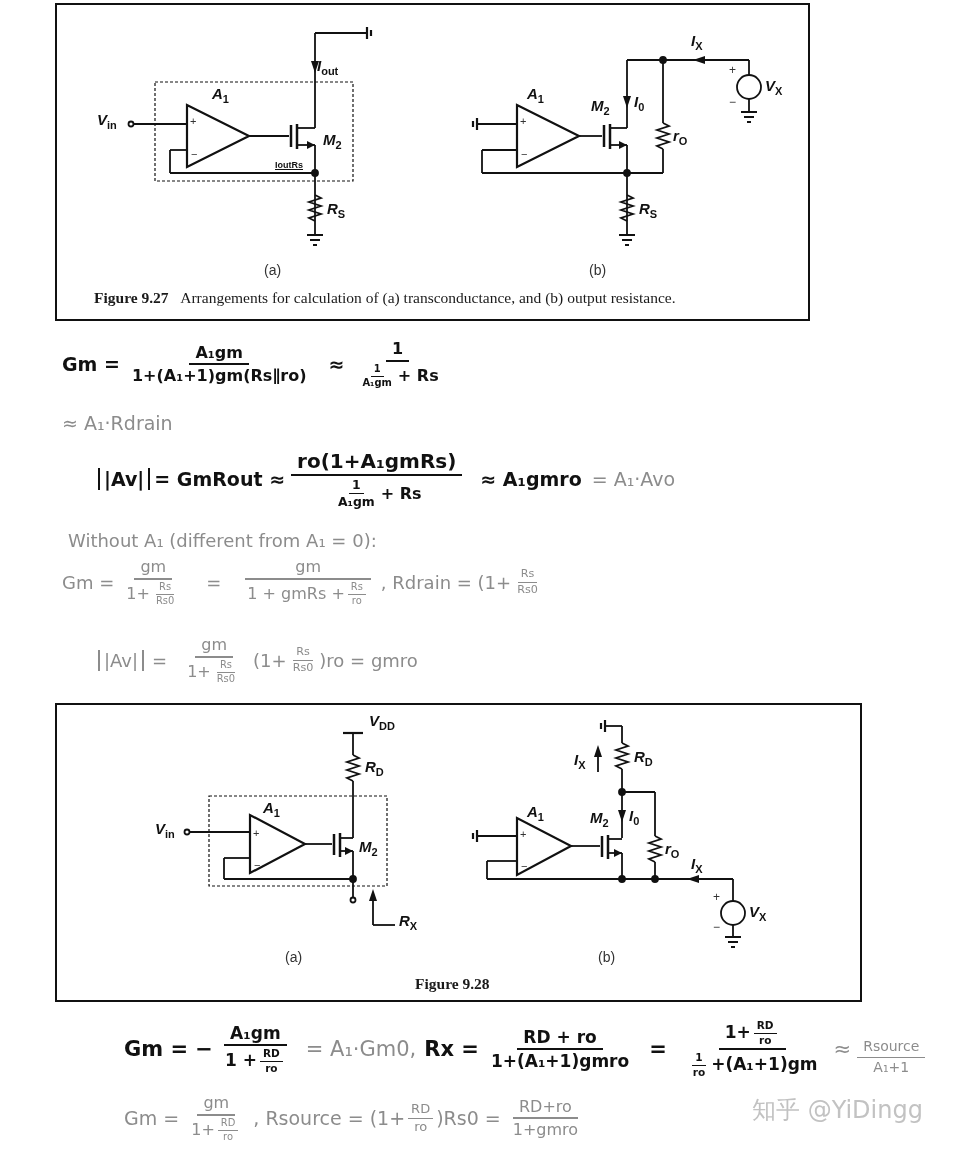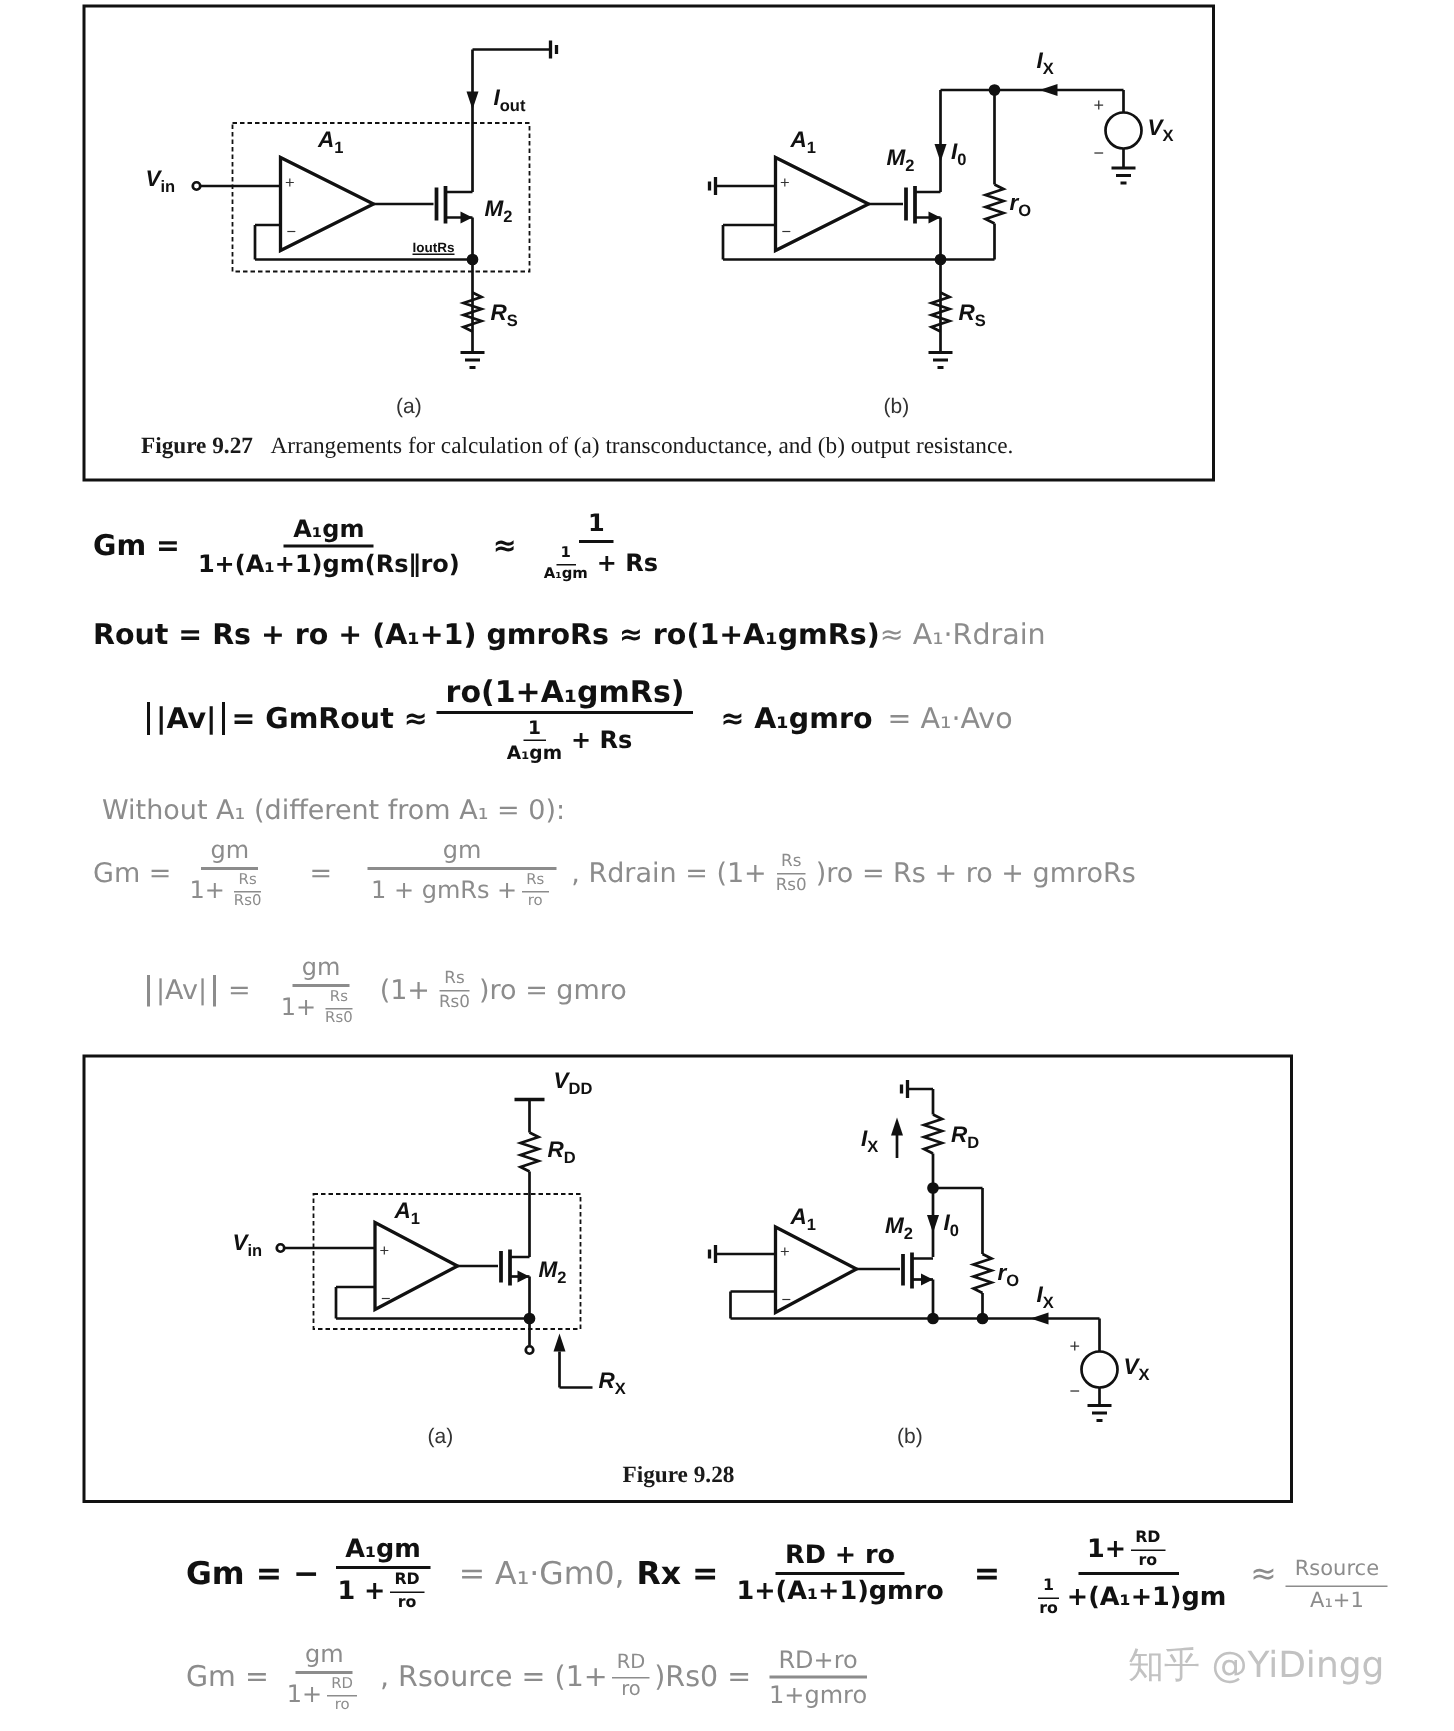--- a/index.html
+++ b/index.html
@@ -102,21 +102,21 @@
     <g font-family="Liberation Sans, sans-serif" font-size="11" fill="#333">
       <text x="133" y="120">+</text>
       <text x="134" y="153">−</text>
       <text x="463" y="120">+</text>
       <text x="464" y="153">−</text>
     </g>
   </svg>
 
   <div class="clabel" style="left:40px; top:106px;"><span>V</span><sub>in</sub></div>
   <div class="clabel" style="left:155px; top:80px;"><span>A</span><sub>1</sub></div>
-  <div class="clabel" style="left:272px; top:52px;"><span>I</span><sub>out</sub></div>
+  <div class="clabel" style="left:260px; top:52px;"><span>I</span><sub>out</sub></div>
   <div class="clabel" style="left:266px; top:126px;"><span>M</span><sub>2</sub></div>
   <div class="clabel" style="left:270px; top:195px;"><span>R</span><sub>S</sub></div>
   <div class="clabel small" style="left:206px; top:155px; font-size:9px; font-style:normal; text-decoration:underline;padding-left:12px;">IoutRs</div>
   <div class="sublabel" style="left:207px; top:257px;">(a)</div>
 
   <div class="clabel" style="left:470px; top:80px;"><span>A</span><sub>1</sub></div>
   <div class="clabel" style="left:534px; top:92px;"><span>M</span><sub>2</sub></div>
   <div class="clabel" style="left:577px; top:88px;"><span>I</span><sub>0</sub></div>
   <div class="clabel" style="left:616px; top:122px;"><span>r</span><sub>O</sub></div>
   <div class="clabel" style="left:634px; top:27px;"><span>I</span><sub>X</sub></div>
@@ -141,21 +141,20 @@
   <span class="frac" style="font-size:16px;">
       <span class="num">1</span>
       <span class="den"><span class="frac sm">
           <span class="num">1</span>
           <span class="den">A₁gm</span>
         </span><span>+ Rs</span></span>
     </span>
 </div>
 
 <div class="eq black" style="left:62px; top:412px; font-size:19px;">
-  <span>Rout = Rs + ro + (A₁+1) gmroRs  ≈ ro(1+A₁gmRs)</span>
   <span class="gray" style="color:#8c8c8c; font-weight:normal; ">≈ A₁·Rdrain</span>
 </div>
 
 <div class="eq black" style="left:62px; top:450px; font-size:19px;">
   <span class="abs">|Av|</span>
   <span style="margin-left:4px;">= GmRout ≈</span>
   <span class="frac" style="font-size:20px;">
       <span class="num">ro(1+A₁gmRs)</span>
       <span class="den"><span class="frac sm">
           <span class="num">1</span>
@@ -183,21 +182,20 @@
       <span class="den"><span>1 + gmRs +</span><span class="frac sm">
           <span class="num">Rs</span>
           <span class="den">ro</span>
         </span></span>
     </span>
   <span>, Rdrain = (1+</span>
   <span class="frac sm">
       <span class="num">Rs</span>
       <span class="den">Rs0</span>
     </span>
-  <span>)ro = Rs + ro + gmroRs</span>
 </div>
 
 <div class="eq gray" style="left:62px; top:636px; font-size:18px;">
   <span class="abs">|Av|</span>
   <span style="margin:0 8px;">=</span>
   <span class="frac" style="font-size:16px;">
       <span class="num">gm</span>
       <span class="den"><span>1+</span><span class="frac sm">
           <span class="num">Rs</span>
           <span class="den">Rs0</span>

